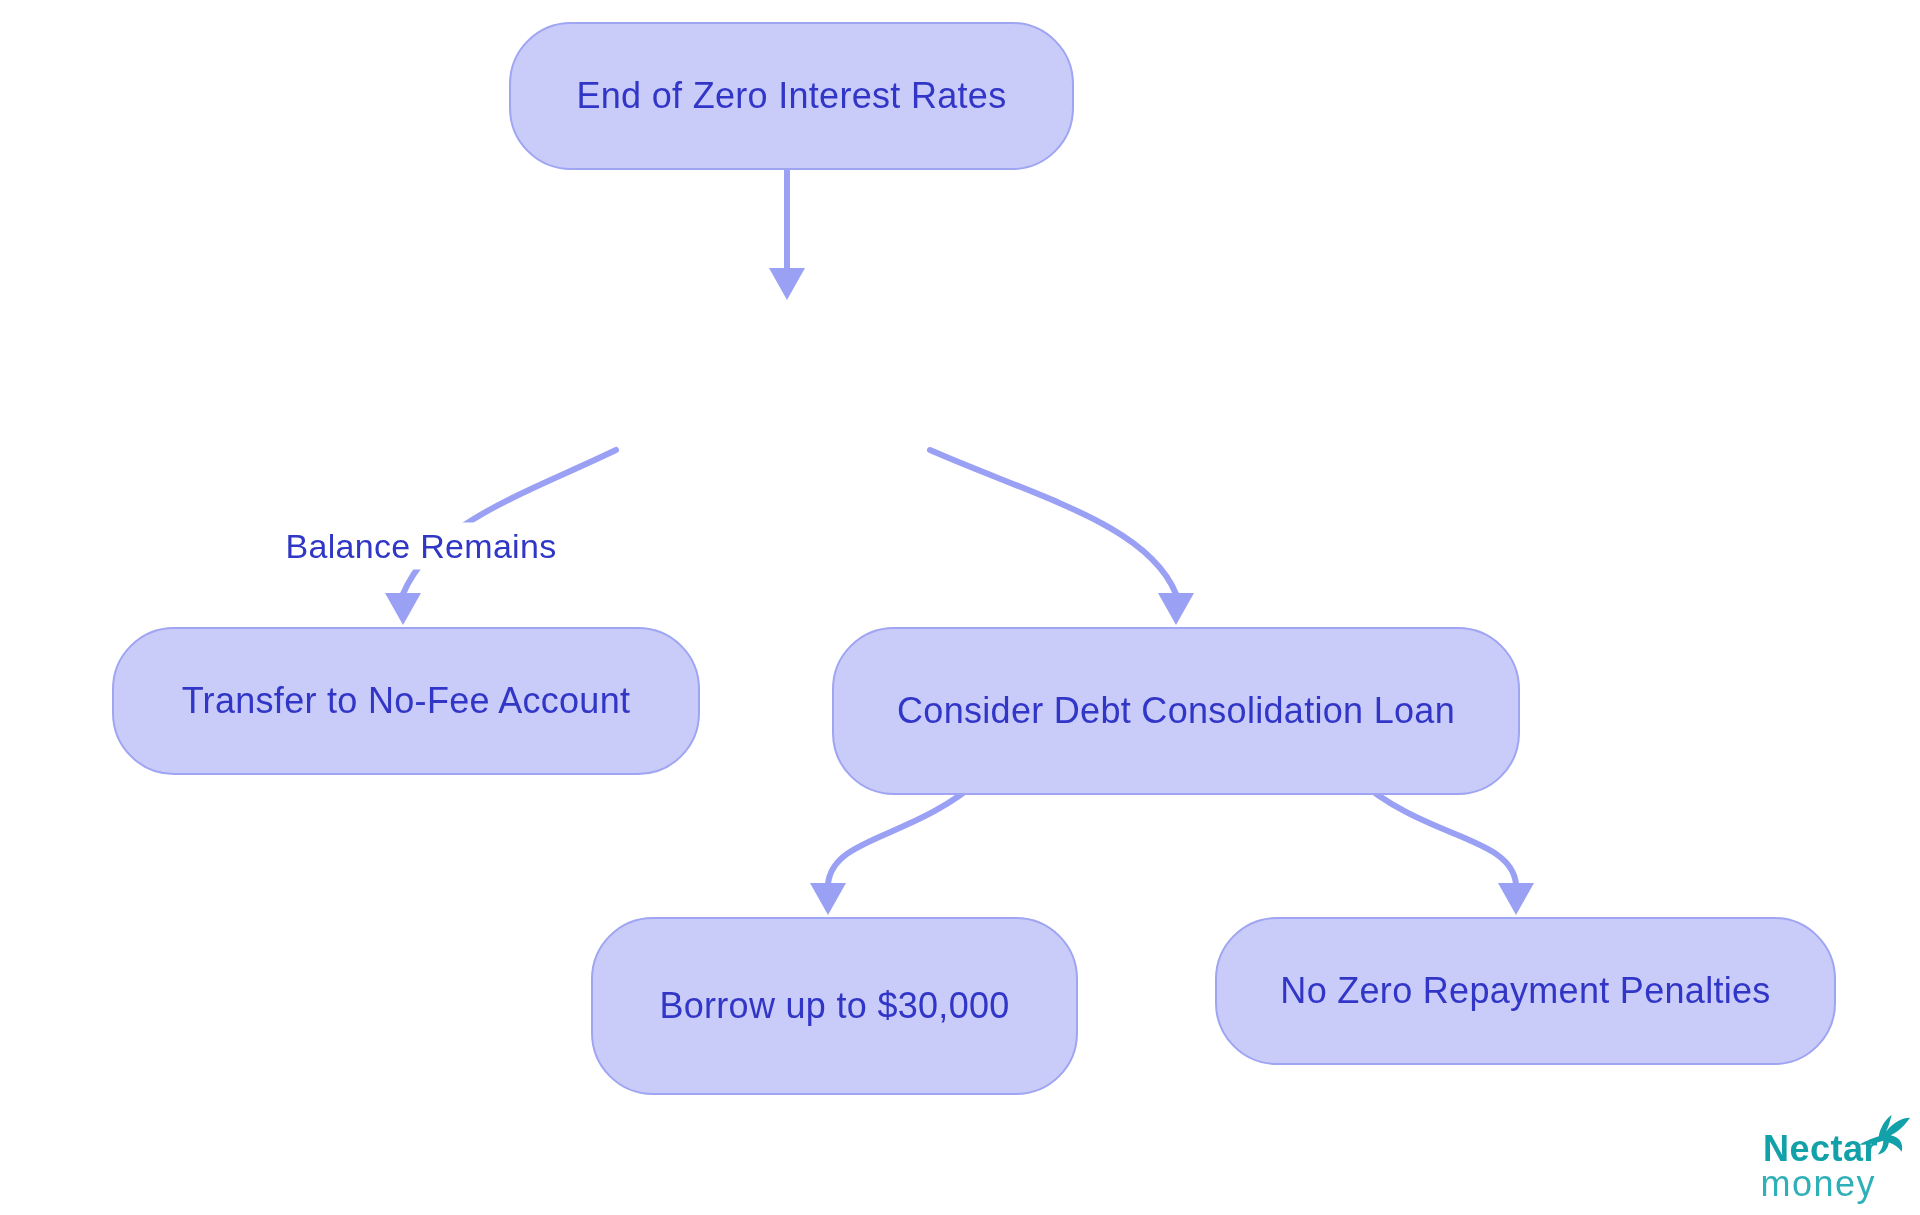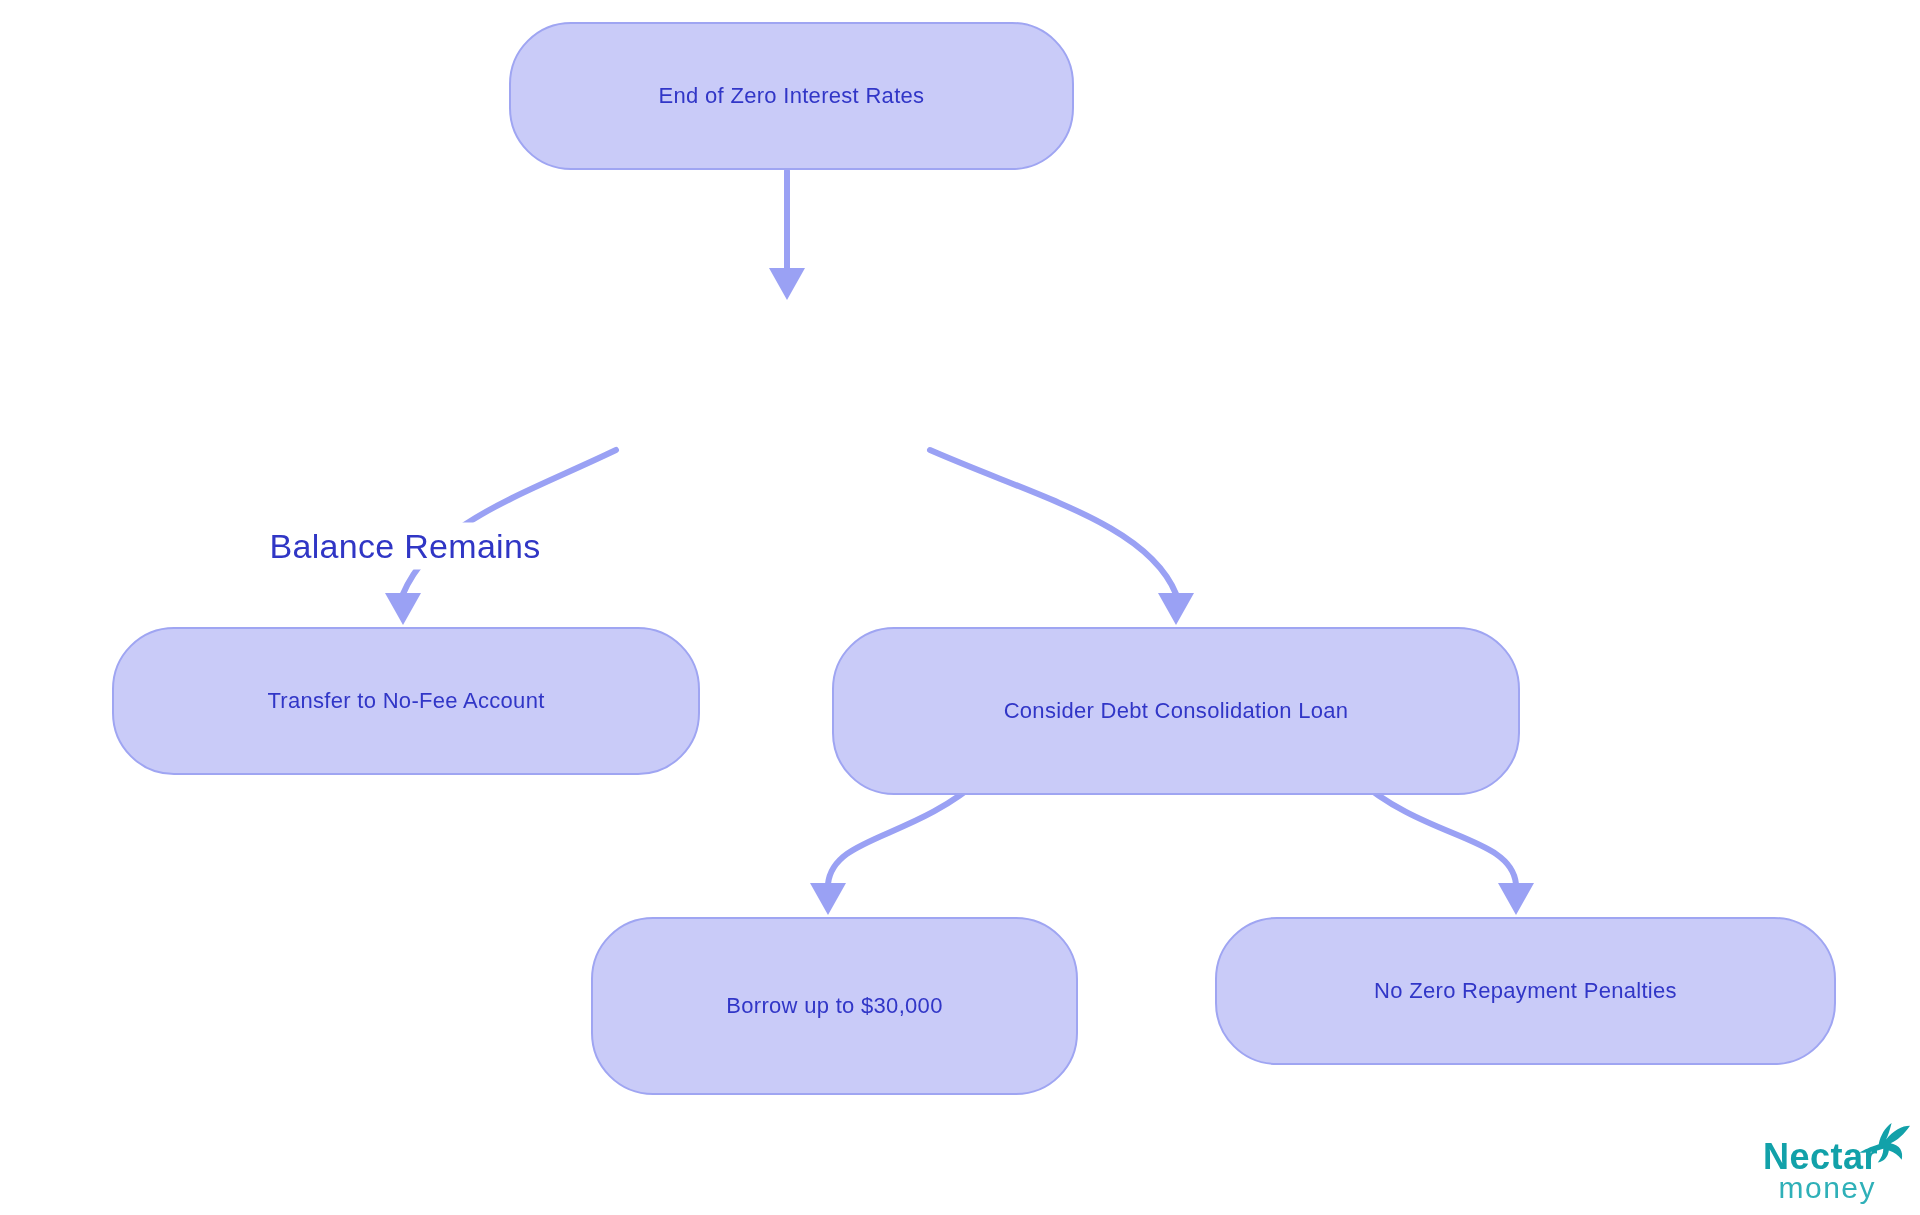--- a/index.html
+++ b/index.html
@@ -34,21 +34,21 @@
   }
   
   .node {
     position: absolute;
     z-index: 2;
     box-sizing: border-box;
     background: var(--node-fill, #c9cbf8);
     border: 2.5px solid var(--node-border, #9fa5f2);
     border-radius: 62px;
     color: var(--node-text, #3136c7);
-    font-size: 22px;
+    font-size: 36px;
     font-weight: 500;
     letter-spacing: 0.3px;
     display: flex;
     align-items: center;
     justify-content: center;
     text-align: center;
   }
   .n1 { left: 509px;  top: 22px;  width: 565px; height: 148px; }
   .n2 { left: 532px;  top: 303px; width: 521px; height: 150px; }
   .n3 { left: 112px;  top: 627px; width: 588px; height: 148px; }
@@ -61,21 +61,21 @@
     z-index: 3;
     background: var(--bg, #ffffff);
     color: var(--label-text, #3036c5);
     font-size: 34px;
     font-weight: 500;
     letter-spacing: 0.3px;
     padding: 4px 10px;
     white-space: nowrap;
     transform: translate(-50%, -50%);
   }
-  .el1 { left: 405px;  top: 546px; }
+  .el1 { left: 421px;  top: 546px; }
   .el2 { left: 1178px; top: 546px; }
   
   .logo {
     position: absolute;
     right: 42px;
     bottom: 10px;
     z-index: 2;
     text-align: right;
   }
   .logo-top {
@@ -92,21 +92,21 @@
   .bird {
     position: absolute;
     right: -38px;
     top: -16px;
     width: 58px;
     height: 46px;
     fill: var(--logo-primary, #12a1a9);
   }
   .logo-sub {
     color: var(--logo-secondary, #2fb0b8);
-    font-size: 30px;
+    font-size: 36px;
     font-weight: 300;
     letter-spacing: 1.5px;
     margin-top: -4px;
     padding-right: 2px;
   }
 </style>
 </head>
 <body>
 
 <div id="canvas" style="--bg: #ffffff; --node-fill: #c9cbf8; --node-border: #9fa5f2; --node-text: #3136c7; --edge: #9aa1f4; --label-text: #3036c5; --logo-primary: #12a1a9; --logo-secondary: #2fb0b8;">

